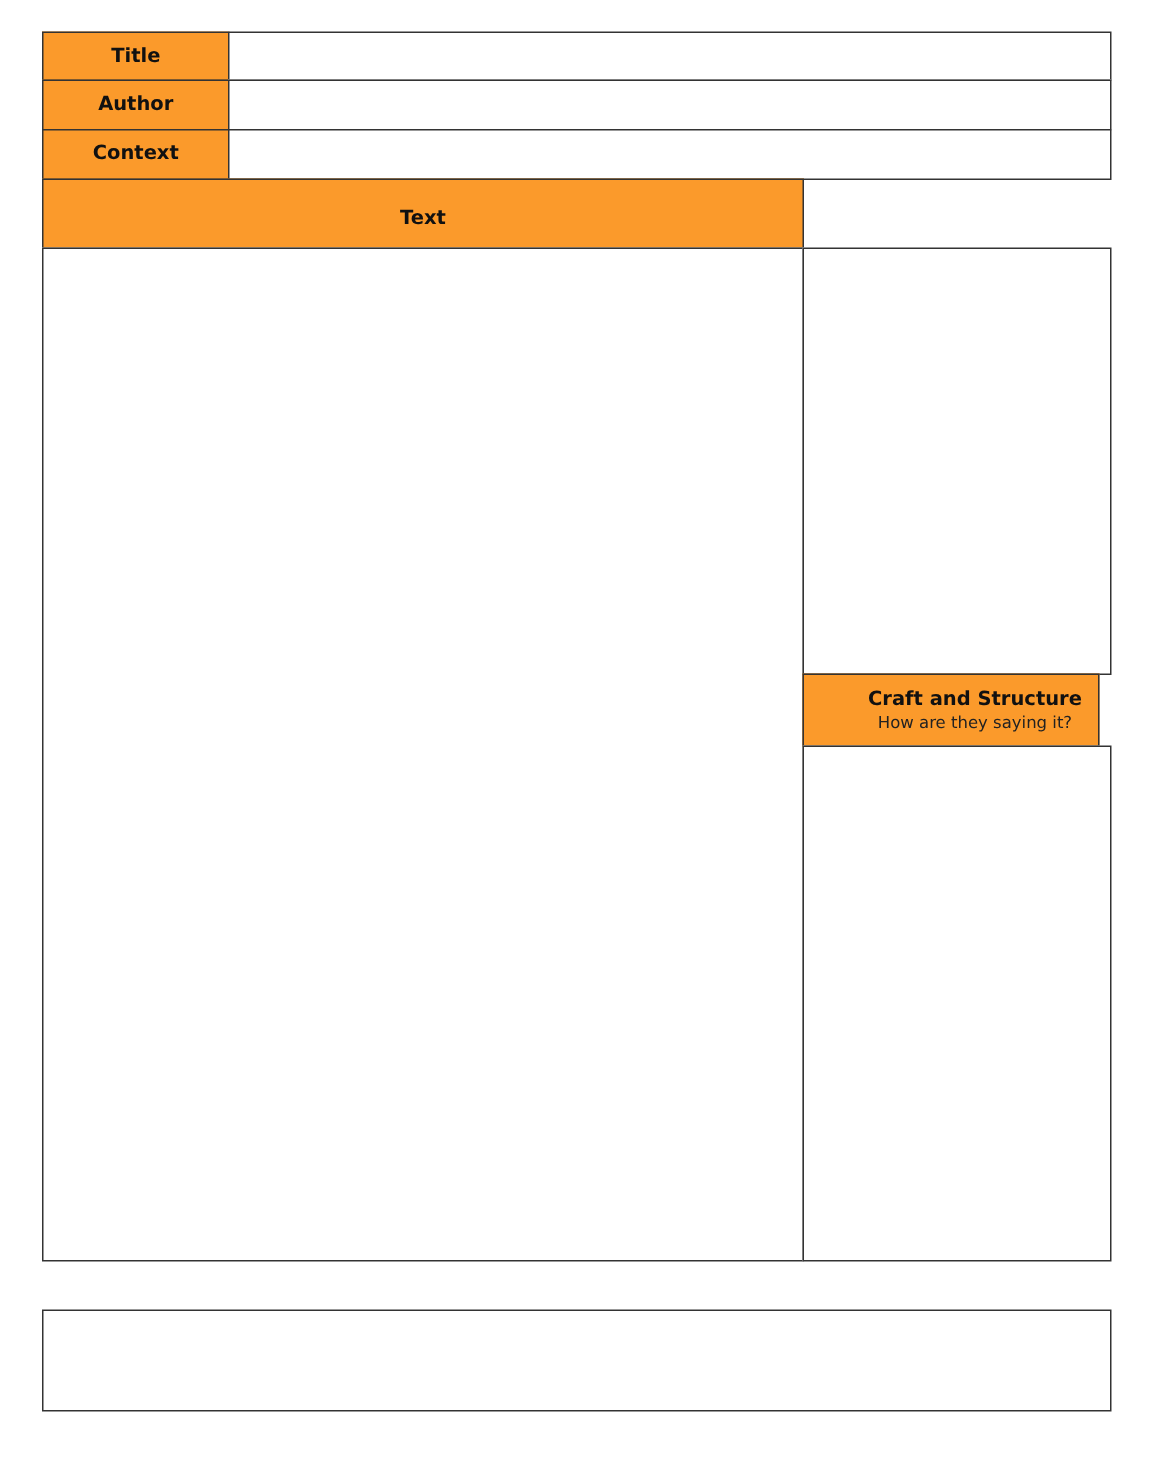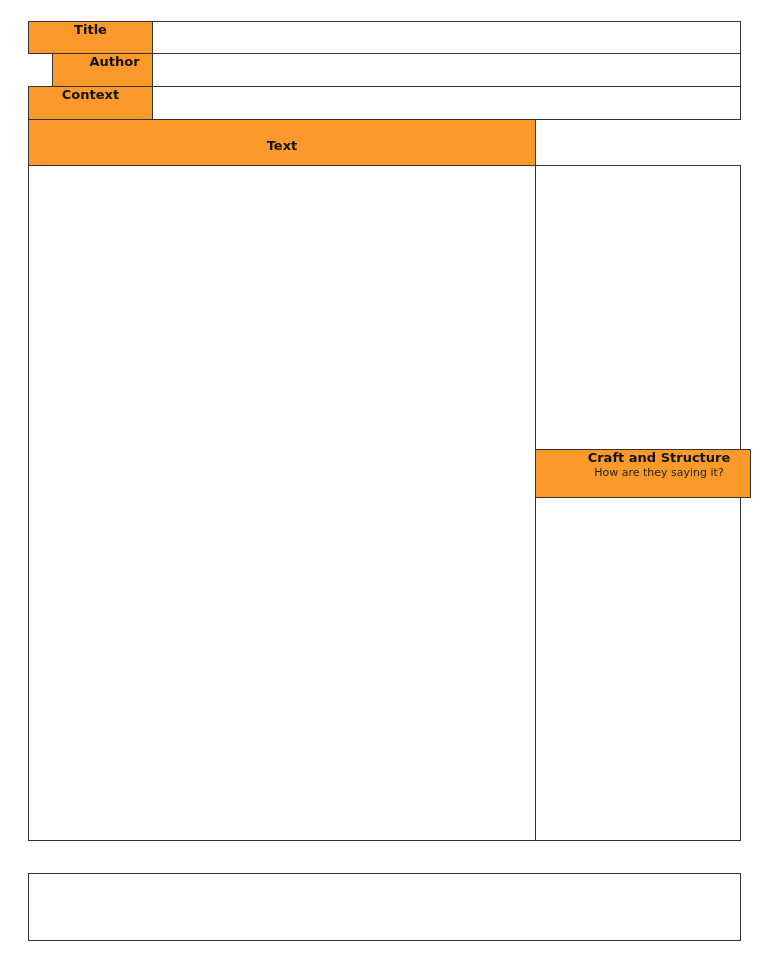--- a/index.html
+++ b/index.html
@@ -1,40 +1,40 @@
 <!DOCTYPE html>
 <html><head>
 <meta charset="utf-8">
 <style>
   html, body { margin:0; padding:0; background:#ffffff; }
   body { width:768px; height:972px; position:relative; font-family:"DejaVu Sans", sans-serif; color:#111; }
   .sheet { position:absolute; left:28px; top:21px; width:713px; height:920px; }
   .cell { position:absolute; box-sizing:border-box; border:1px solid #333; }
   .orange { background:#fb9a2b; }
   .white { background:#ffffff; }
-  .hdr { display:flex; flex-direction:column; align-items:center; justify-content:flex-start; text-align:center; }
+  .hdr { display:flex; flex-direction:column; align-items:center; justify-content:center; text-align:center; }
   .bold { font-weight:bold; font-size:13px; line-height:16px; }
   .sub { font-size:11px; line-height:13px; color:#222; }
   .toph { justify-content:center; padding-top:7px; }
   input.field { border:none; outline:none; width:100%; height:100%; box-sizing:border-box; padding:0 8px; font-size:13px; background:transparent; }
   textarea.area { border:none; outline:none; resize:none; width:100%; height:100%; box-sizing:border-box; padding:6px; font-size:13px; background:transparent; font-family:"DejaVu Sans", sans-serif; }
 </style>
 </head>
 <body>
 
 <div class="sheet">
 
   <div class="cell orange hdr" style="left:0;top:0;width:125px;height:33px;">
     <span class="bold">Title</span>
   </div>
   <div class="cell white" style="left:124px;top:0;width:589px;height:33px;">
     <input class="field" value="" style="">
   </div>
 
-  <div class="cell orange hdr" style="left:0;top:32px;width:125px;height:34px;margin-left:24px;">
+  <div class="cell orange hdr" style="left:0;top:32px;width:125px;height:34px;">
     <span class="bold">Author</span>
   </div>
   <div class="cell white" style="left:124px;top:32px;width:589px;height:34px;">
     <input class="field" value="" style="">
   </div>
 
   <div class="cell orange hdr" style="left:0;top:65px;width:125px;height:34px;">
     <span class="bold">Context</span>
   </div>
   <div class="cell white" style="left:124px;top:65px;width:589px;height:34px;">
@@ -47,21 +47,21 @@
 
 
   <div class="cell white" style="left:0;top:144px;width:508px;height:676px;">
     <textarea class="area" style=""></textarea>
   </div>
 
   <div class="cell white" style="left:507px;top:144px;width:206px;height:285px;">
     <textarea class="area" style=""></textarea>
   </div>
 
-  <div class="cell orange hdr" style="left:507px;top:428px;width:216px;height:49px;padding-left:32px;">
+  <div class="cell orange hdr" style="left:507px;top:428px;width:198px;height:49px;padding-left:32px;">
     <span class="bold">Craft and Structure</span>
     <span class="sub">How are they saying it?</span>
   </div>
 
   <div class="cell white" style="left:507px;top:476px;width:206px;height:344px;">
     <textarea class="area" style=""></textarea>
   </div>
 
 
   <div class="cell white" style="left:0;top:852px;width:713px;height:68px;">

